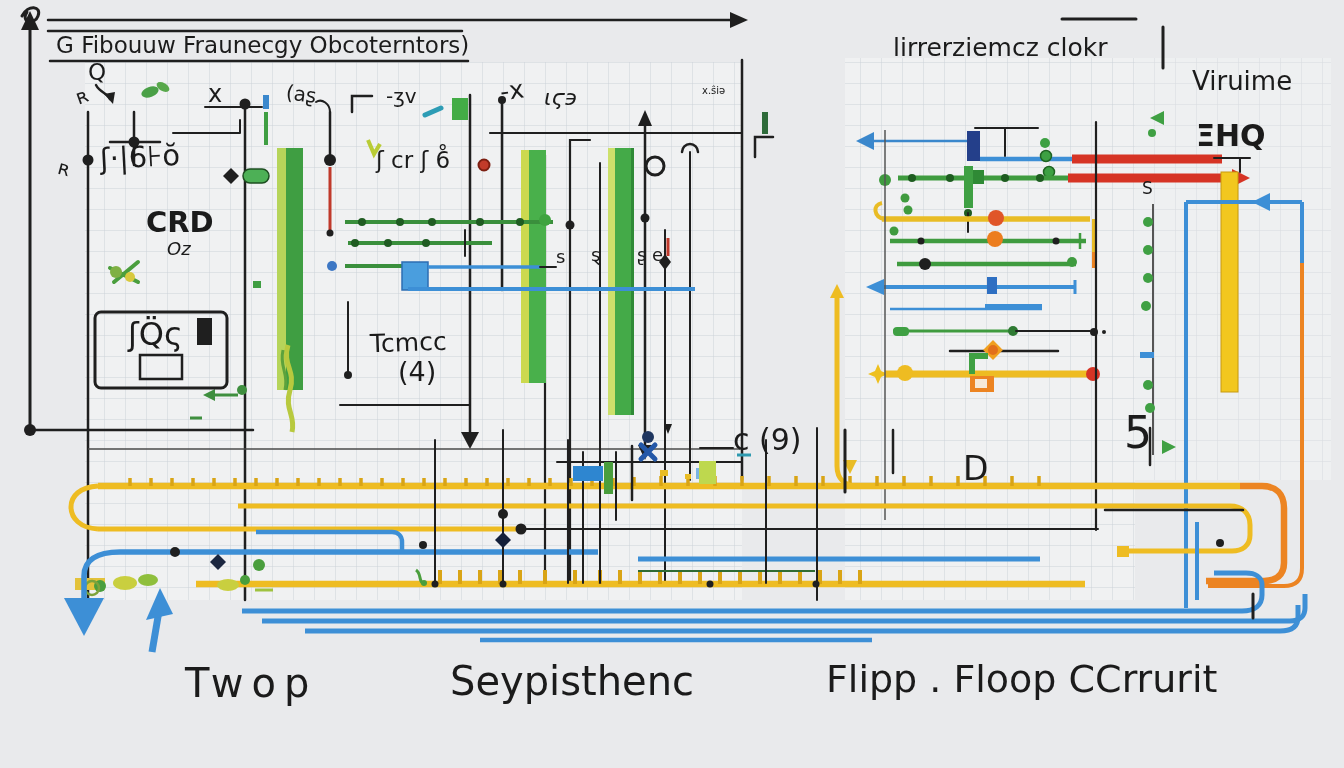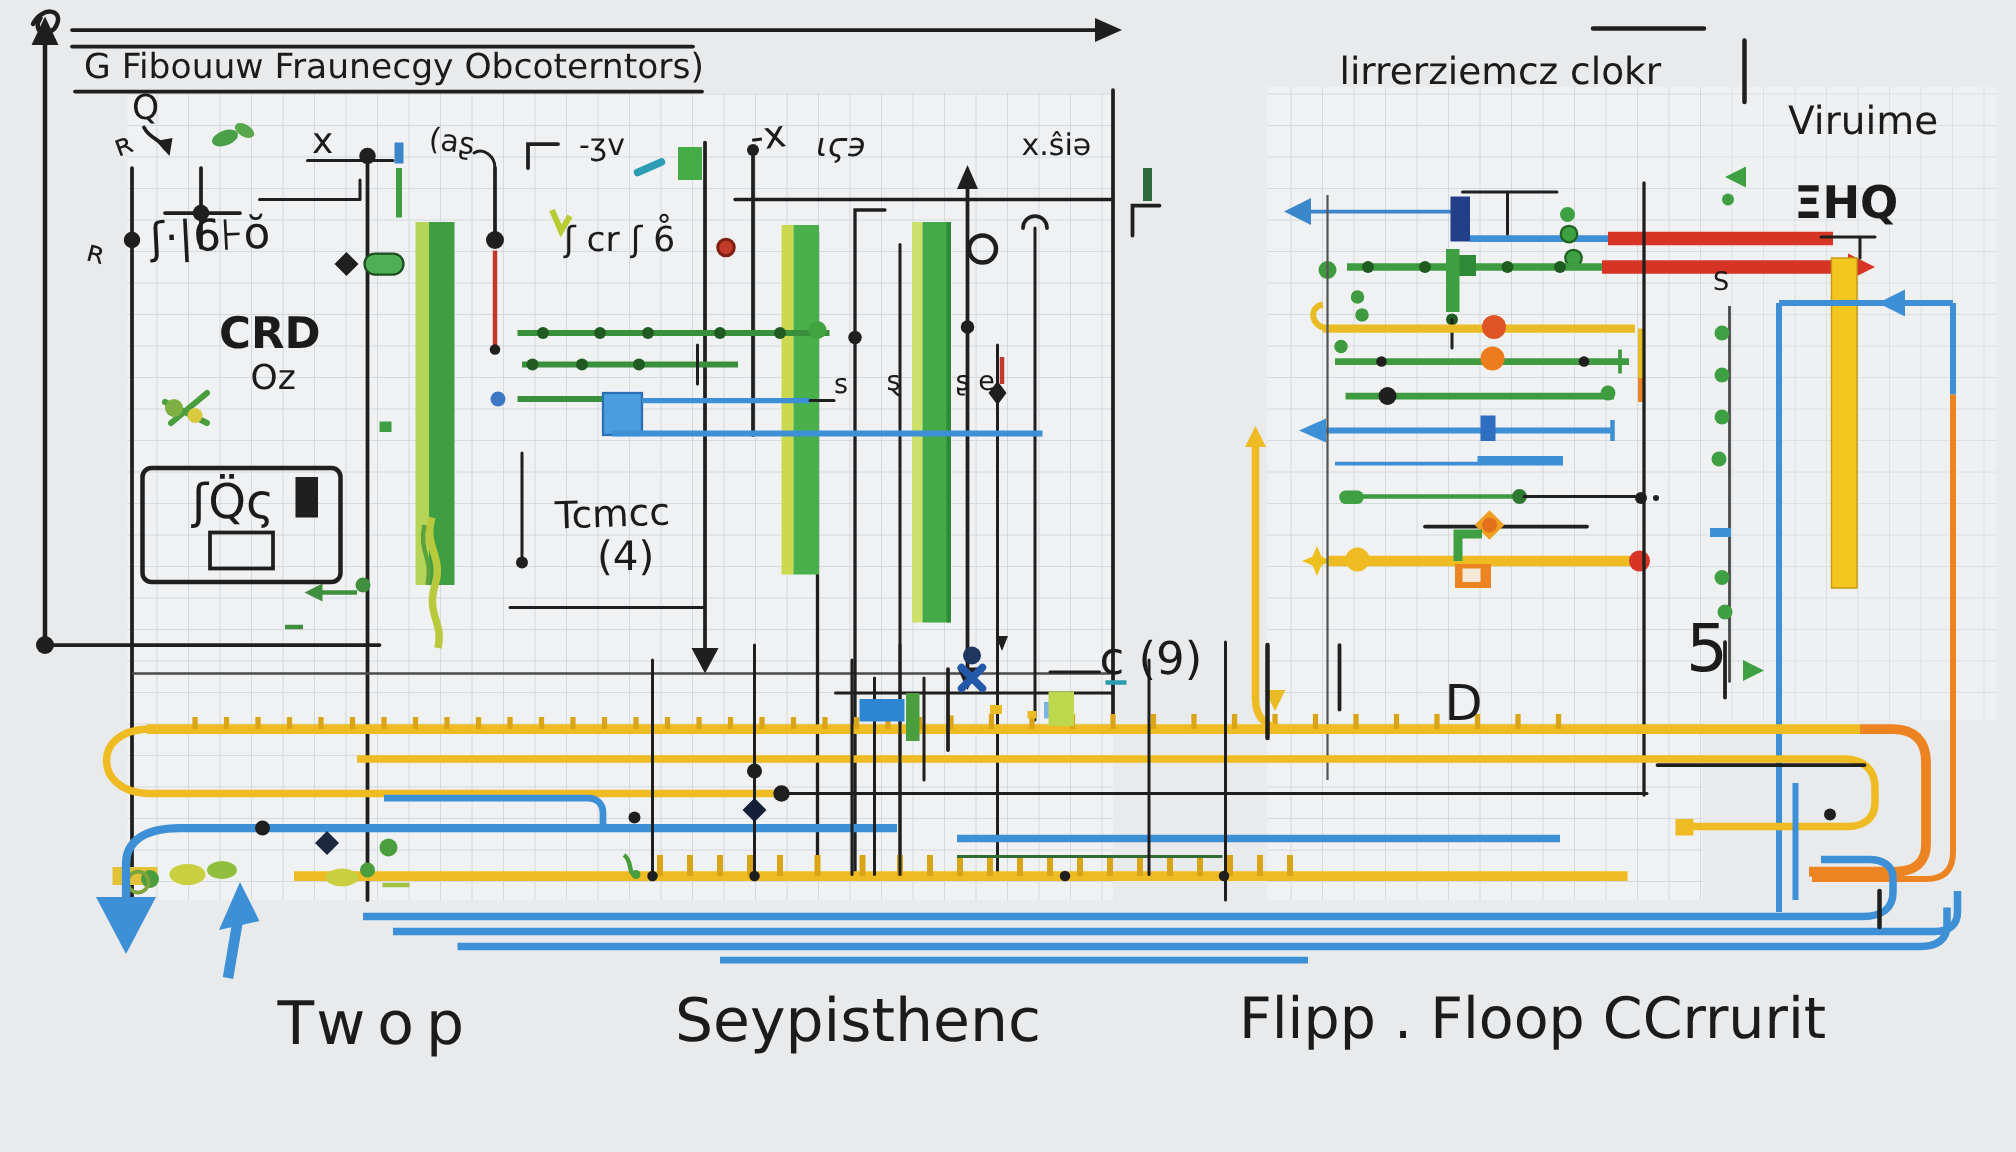--- a/index.html
+++ b/index.html
@@ -379,34 +379,34 @@
 </svg>
 
 <div id="labels">
       <div class="lbl" style="left: 56px; top: 33px; font-size: 23px;">G Fibouuw Fraunecgy Obcoterntors)</div>
       <div class="lbl" style="left: 893px; top: 35px; font-size: 25px;">lirrerziemcz clokr</div>
       <div class="lbl" style="left: 1192px; top: 33px; font-size: 26px; margin-top: 35px;">Viruime</div>
       <div class="lbl" style="left: 185px; top: 662px; font-size: 40px; letter-spacing: 8px;">Twop</div>
       <div class="lbl" style="left: 450px; top: 660px; font-size: 40px;">Seypisthenc</div>
       <div class="lbl" style="left: 826px; top: 660px; font-size: 38px;">Flipp . Floop CCrrurit</div>
       <div class="lbl" style="left: 146px; top: 207px; font-size: 29px; font-weight: bold;">CRD</div>
-      <div class="lbl" style="left: 167px; top: 240px; font-size: 23px;">Oz</div>
+      <div class="lbl" style="left: 167px; top: 240px; font-size: 18px; font-style: italic;">Oz</div>
       <div class="lbl" style="left: 100px; top: 142px; font-size: 29px; transform: rotate(-3deg);">ʃ·|6⊦ŏ</div>
       <div class="lbl" style="left: 370px; top: 330px; font-size: 25px; transform: rotate(-2deg);">Tcmcc</div>
       <div class="lbl" style="left: 398px; top: 358px; font-size: 27px;">(4)</div>
       <div class="lbl" style="left: 376px; top: 148px; font-size: 23px;">ʃ cr ʃ 6̊</div>
       <div class="lbl" style="left: 386px; top: 86px; font-size: 20px;">-ʒv</div>
       <div class="lbl" style="left: 286px; top: 84px; font-size: 20px; transform: rotate(8deg);">(aʂ</div>
       <div class="lbl" style="left: 208px; top: 82px; font-size: 24px;">x</div>
       <div class="lbl" style="left: 88px; top: 60px; font-size: 23px;">Q</div>
       <div class="lbl" style="left: 58px; top: 158px; font-size: 20px; transform: rotate(15deg);">ʀ</div>
       <div class="lbl" style="left: 76px; top: 86px; font-size: 20px; transform: rotate(-20deg);">ʀ</div>
       <div class="lbl" style="left: 544px; top: 86px; font-size: 22px; font-style: italic;">ιϛ϶</div>
       <div class="lbl" style="left: 500px; top: 78px; font-size: 25px; transform: rotate(-8deg);">-x</div>
-      <div class="lbl" style="left: 681px; top: 86px; font-size: 20px;">x.ŝiə</div>
+      <div class="lbl" style="left: 702px; top: 86px; font-size: 10px;">x.ŝiə</div>
       <div class="lbl" style="left: 556px; top: 248px; font-size: 18px;">s</div>
       <div class="lbl" style="left: 591px; top: 246px; font-size: 18px;">ȿ</div>
       <div class="lbl" style="left: 637px; top: 246px; font-size: 18px;">ʂ e</div>
       <div class="lbl" style="left: 733px; top: 424px; font-size: 30px;">c (9)</div>
       <div class="lbl" style="left: 963px; top: 452px; font-size: 33px;">D</div>
       <div class="lbl" style="left: 1124px; top: 410px; font-size: 44px;">5</div>
       <div class="lbl" style="left: 1196px; top: 120px; font-size: 30px; font-weight: bold;">ΞHQ</div>
       <div class="lbl" style="left: 1142px; top: 180px; font-size: 17px;">S</div>
       <div class="lbl" style="left: 128px; top: 318px; font-size: 32px;">ʃQ̈ς</div>
     </div>

